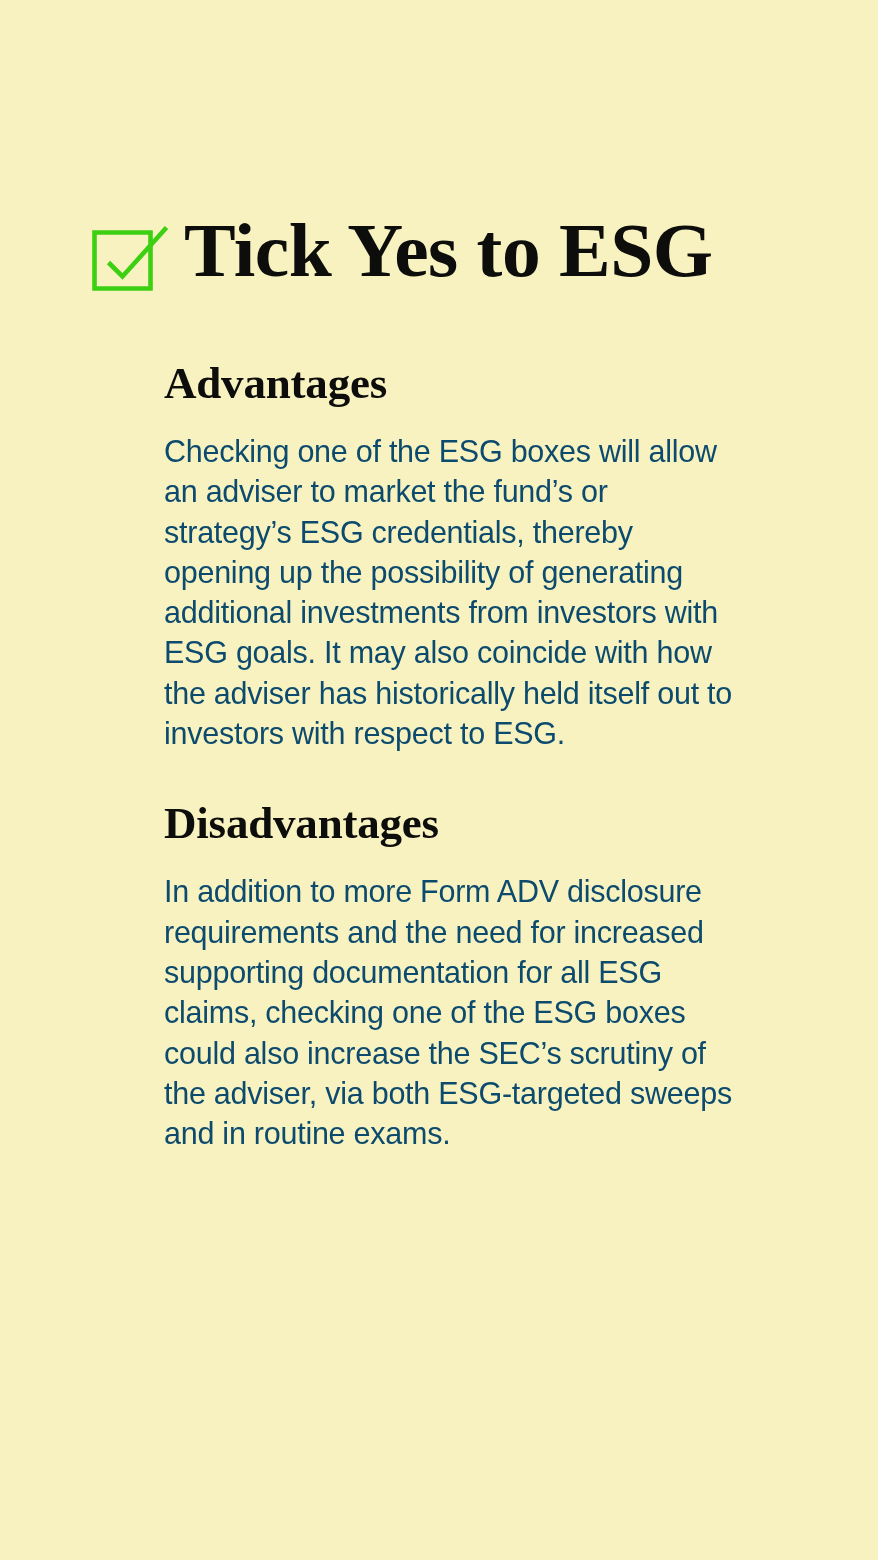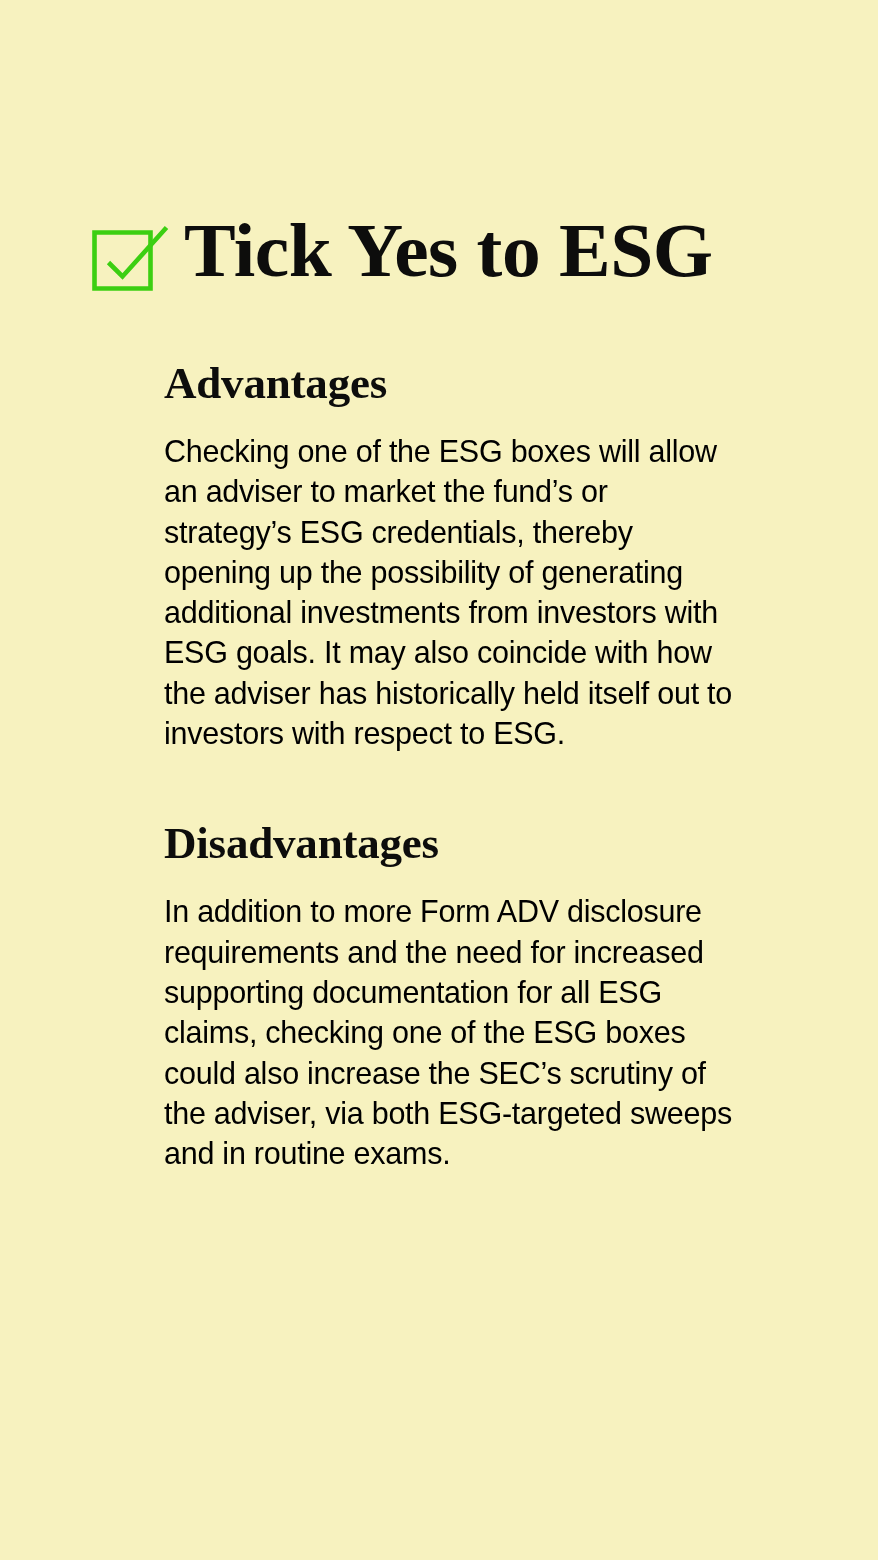--- a/index.html
+++ b/index.html
@@ -55,39 +55,39 @@
 
   
   #content {
     position: absolute;
     left: 164px;
     top: 357px;
     width: 576px;
   }
 
   .section + .section {
-    margin-top: 64px;
+    margin-top: 44px;
   }
 
   .section-heading {
     font-family: "Liberation Serif", "DejaVu Serif", serif;
     font-weight: bold;
     font-size: 45px;
     line-height: 52px;
     letter-spacing: -0.2px;
     color: #0d0d0c;
     margin: 0 0 22px 0;
   }
 
   .section-body {
     font-family: "Liberation Sans", sans-serif;
     font-size: 30.5px;
     line-height: 40.3px;
     letter-spacing: -0.25px;
-    color: #000000;
+    color: #0c4a6e;
     margin: 0;
     width: 572px;
   }
 </style>
 </head>
 <body>
 
 <div id="card">
 
   <div id="title-row">

